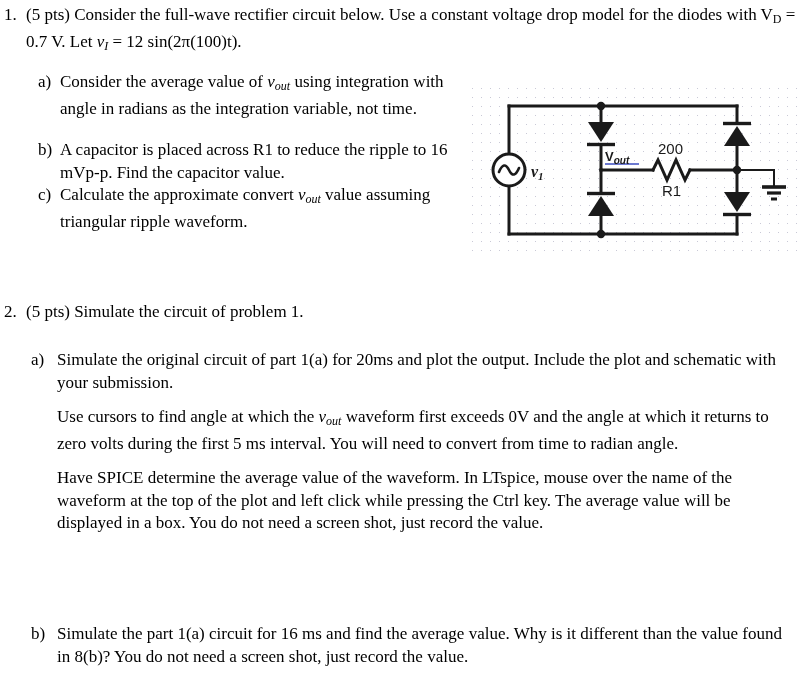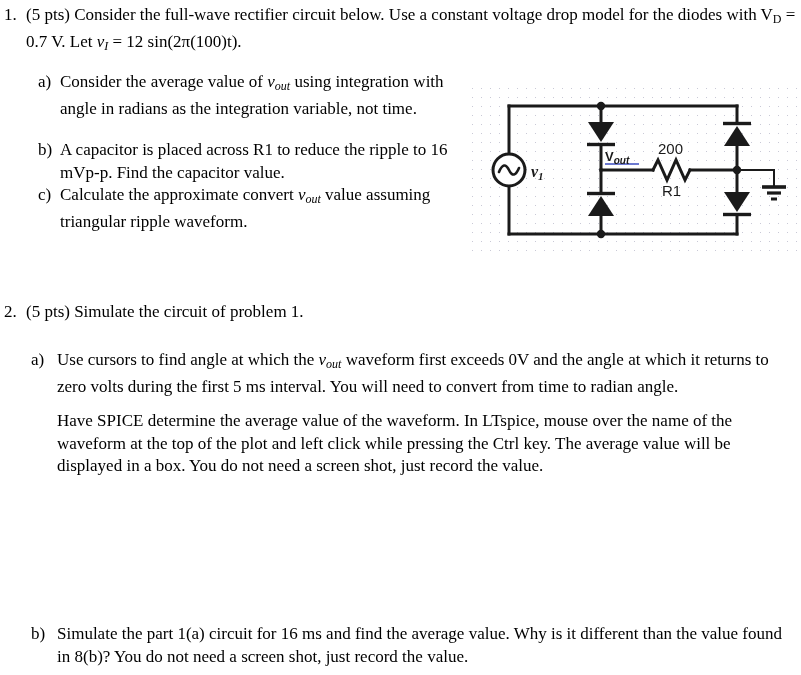--- a/index.html
+++ b/index.html
@@ -205,20 +205,23 @@
 
   <div class="item problem" style="top:301px;">
     <div class="marker">2.</div>
     <div class="body-text">(5 pts) Simulate the circuit of problem 1.</div>
   </div>
 
   <div class="item sub2" style="top:349px;">
     <div class="marker">a)</div>
     <div class="body-text">
       <p class="para">
+        <span>Simulate the original circuit of part 1(a) for 20ms and plot the output. Include the plot and schematic with your submission.</span>
+      </p>
+      <p class="para">
         <span>Use cursors to find angle at which the </span><span class="vi">v</span><span class="sub">out</span><span> waveform first exceeds 0V and the angle at which it returns to zero volts during the first 5 ms interval. You will need to convert from time to radian angle.</span>
       </p>
       <p class="para">
         <span>Have SPICE determine the average value of the waveform. In LTspice, mouse over the name of the waveform at the top of the plot and left click while pressing the Ctrl key. The average value will be displayed in a box. You do not need a screen shot, just record the value.</span>
       </p>
     </div>
   </div>
 
   <div class="item sub2" style="top:623px;">
     <div class="marker">b)</div>

